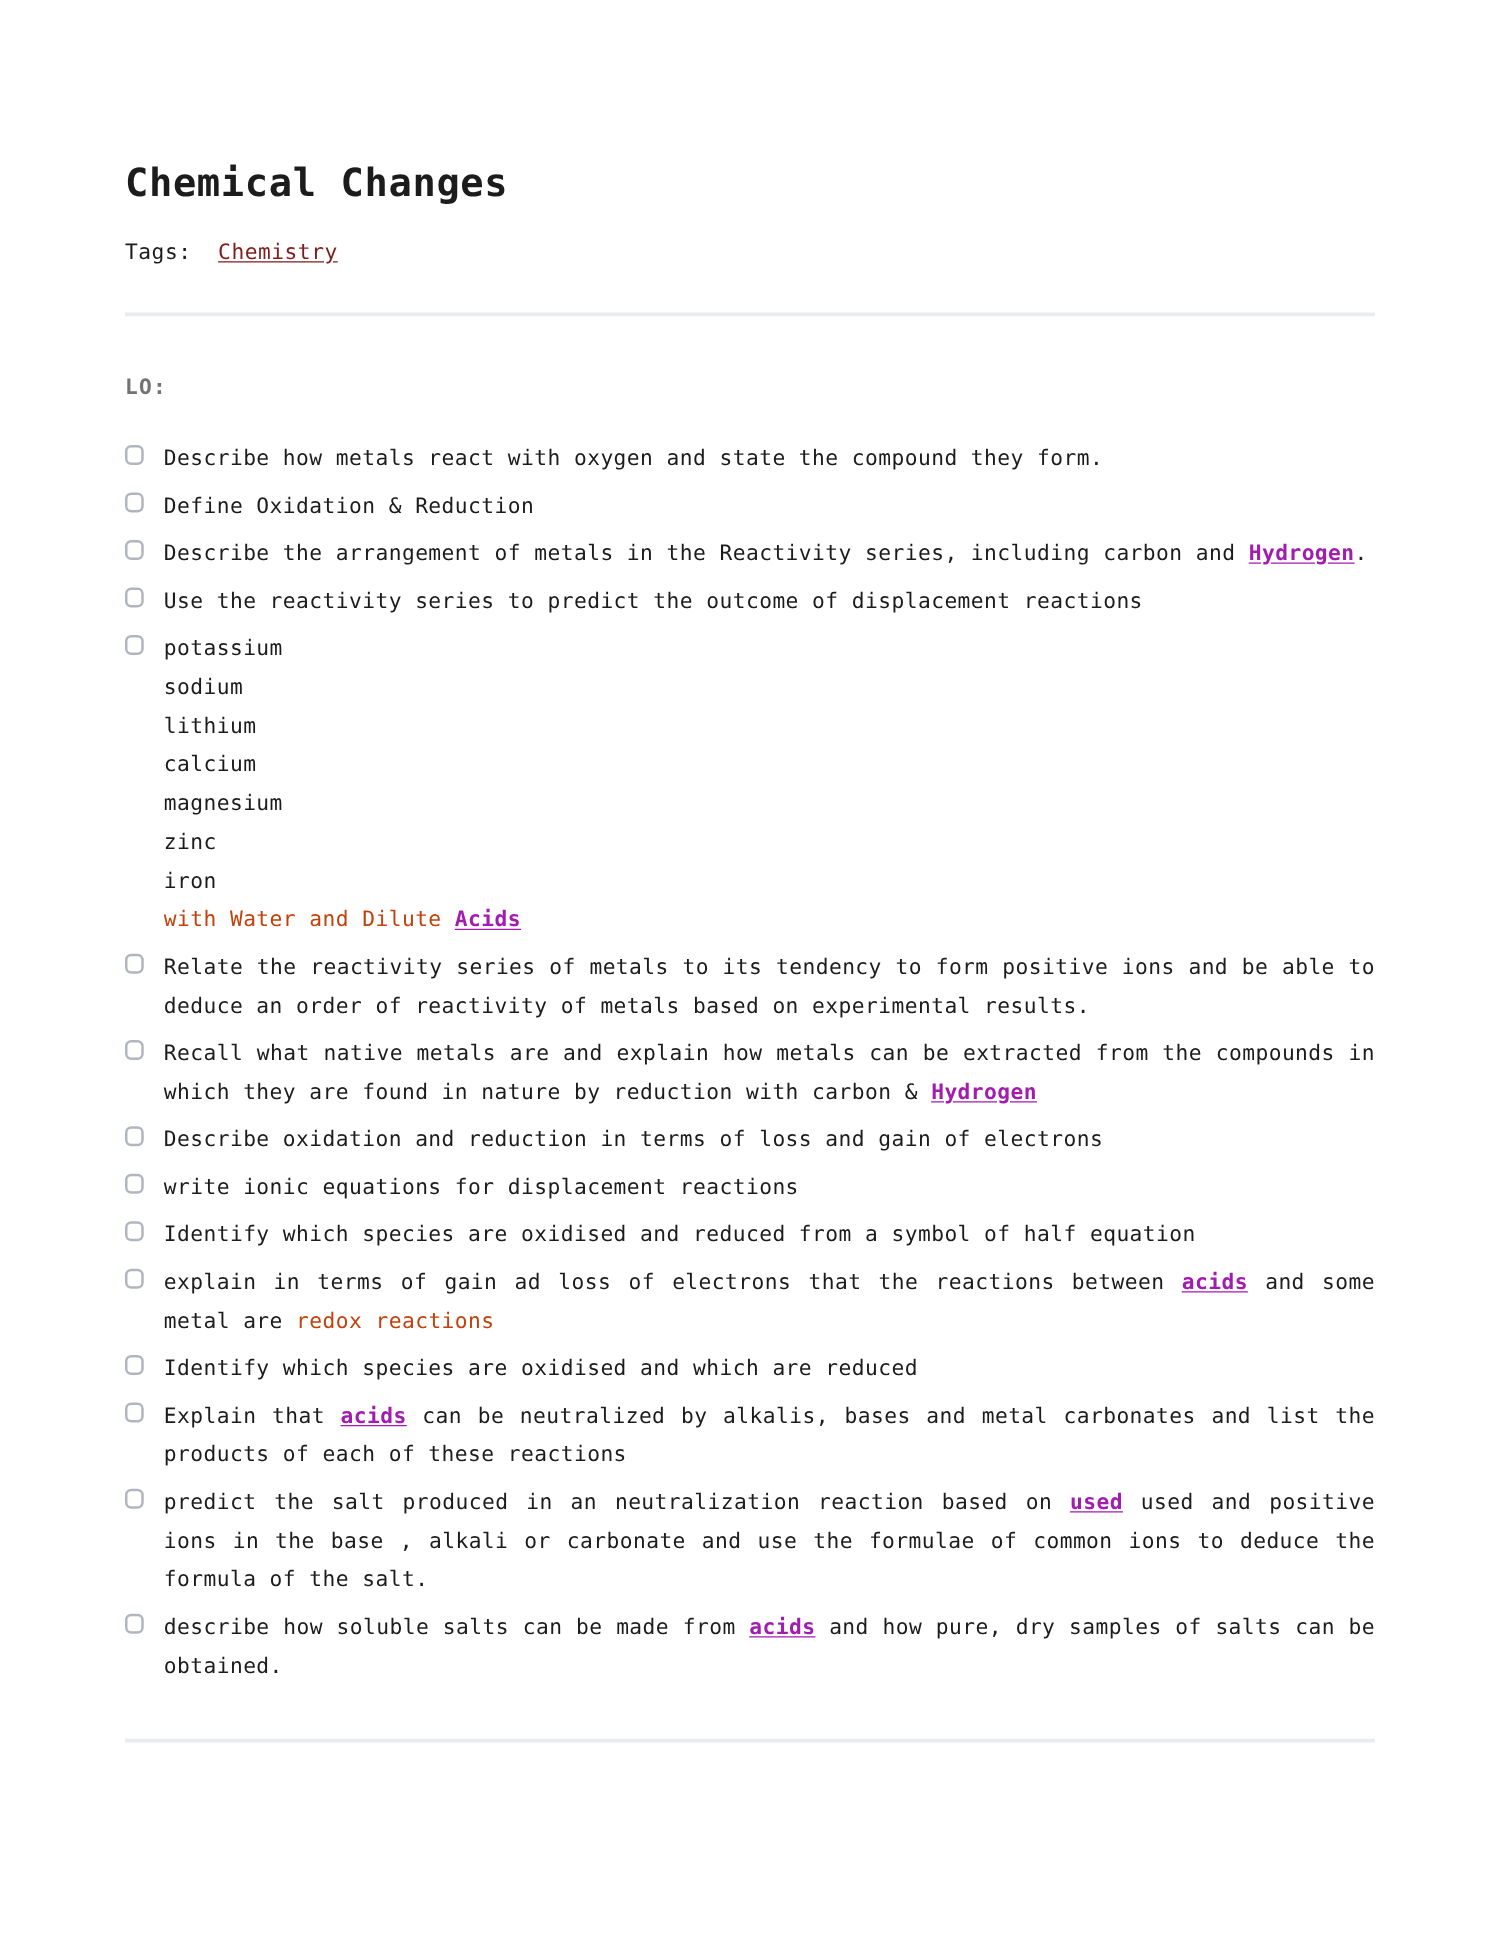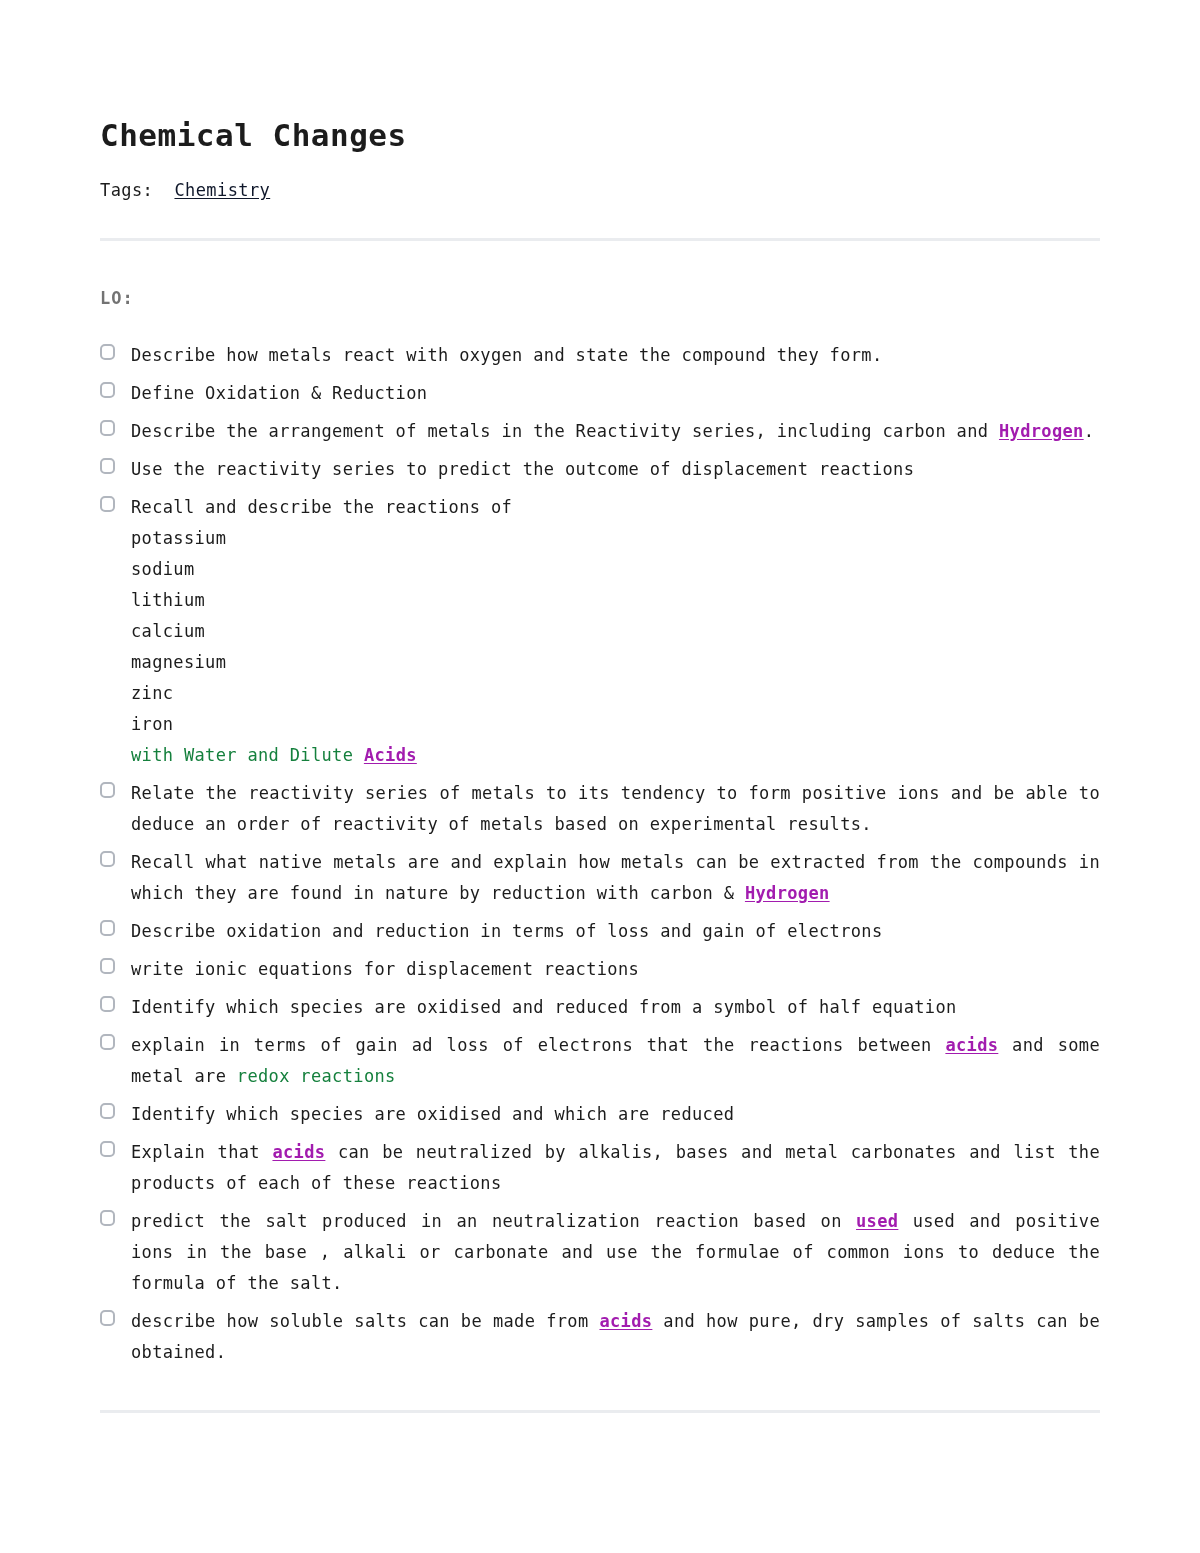--- a/index.html
+++ b/index.html
@@ -17,32 +17,32 @@
   .page {
     width: 1000px;
     margin: 0 auto;
     padding: 118px 0 0 0;
     box-sizing: content-box;
   }
   .page-title {
     font-size: 31px;
     font-weight: bold;
     letter-spacing: 0.5px;
-    margin: 0 0 0 0;
+    margin: 12px 0 0 0;
     line-height: 1.15;
     color: #1c1c1c;
   }
   .tags-row {
     margin-top: 26px;
     font-size: 17px;
     letter-spacing: 0.4px;
     color: #1c1c1c;
   }
   .tag-link {
-    color: #0f172a;
+    color: #7f1d1d;
     text-decoration: underline;
     text-underline-offset: 2px;
   }
   .rule {
     height: 3px;
     background: #eaecef;
     border: 0;
     margin: 0;
   }
   .rule-top { margin-top: 38px; }
@@ -83,21 +83,21 @@
   }
   .task-body.nojustify { text-align: left; }
   .task-body > .line { display: block; }
   .metal {
     display: block;
     font-size: 17px;
     line-height: 31px;
     letter-spacing: 0.35px;
   }
   .pink {
-    color: #15803d;
+    color: #c2410c;
   }
   .link {
     color: #a21caf;
     text-decoration: underline;
     text-underline-offset: 2px;
     font-weight: bold;
   }
 </style>
 </head>
 <body>
@@ -128,21 +128,20 @@
         <span class="checkbox"></span>
         <div class="task-body"><span>Describe the arrangement of metals in the Reactivity series, including carbon and </span><a class="link" href="#">Hydrogen</a><span>.</span></div>
       </div>
       <div class="task">
         <span class="checkbox"></span>
         <div class="task-body"><span>Use the reactivity series to predict the outcome of displacement reactions</span></div>
       </div>
       <div class="task">
         <span class="checkbox"></span>
         <div class="task-body nojustify">
-          <span class="line">Recall and describe the reactions of</span>
           <span class="metal">potassium</span>
           <span class="metal">sodium</span>
           <span class="metal">lithium</span>
           <span class="metal">calcium</span>
           <span class="metal">magnesium</span>
           <span class="metal">zinc</span>
           <span class="metal">iron</span>
           <span class="line"><span class="pink">with Water and Dilute </span><a class="link" href="#">Acids</a></span>
         </div>
       </div>

